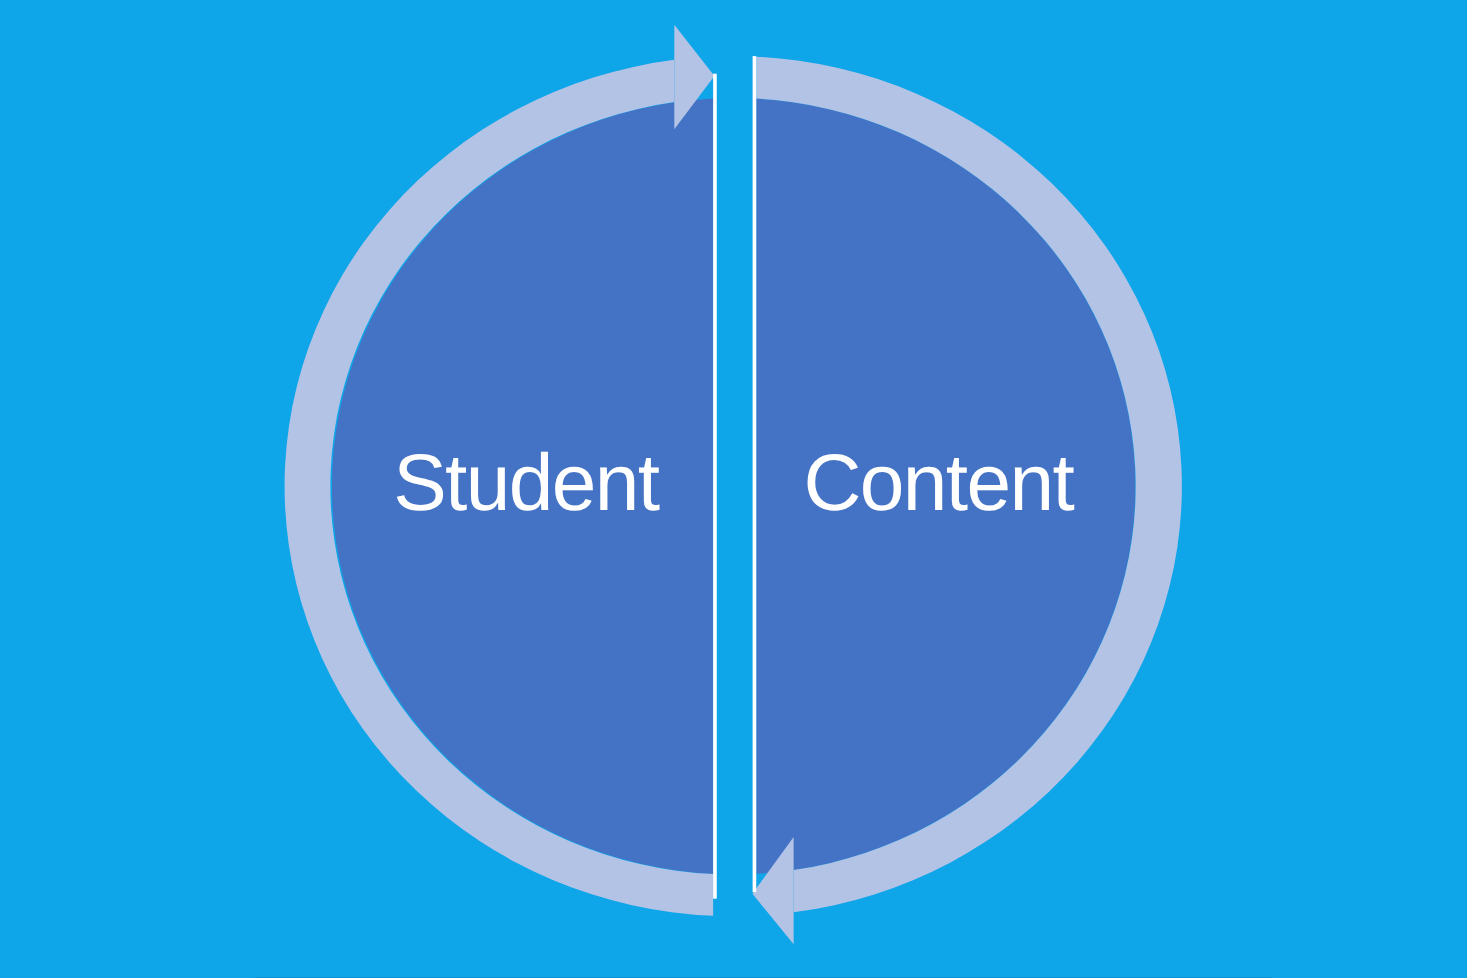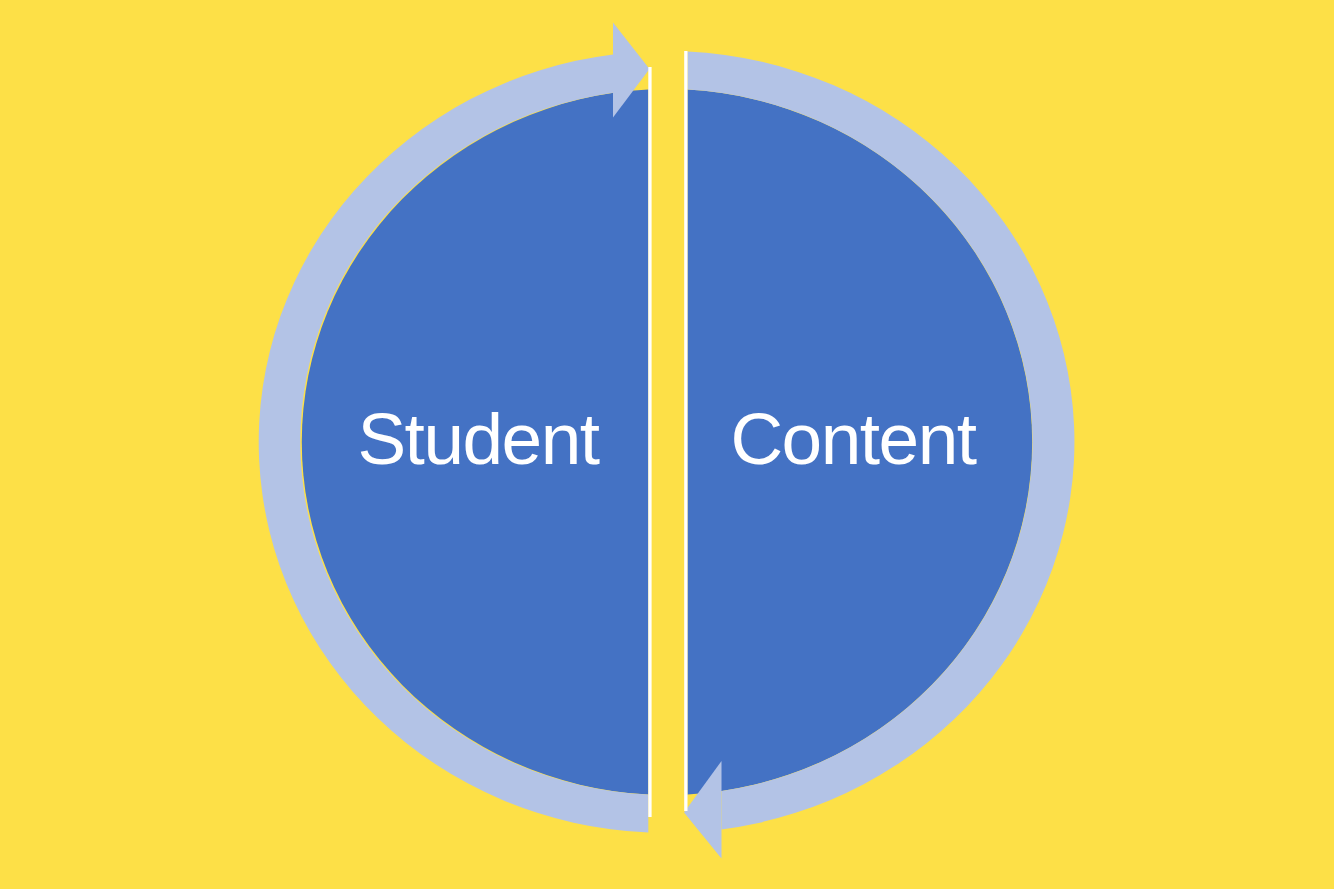--- a/index.html
+++ b/index.html
@@ -7,21 +7,21 @@
     padding: 0;
     width: 1334px;
     height: 889px;
     background: #000000;
     overflow: hidden;
   }
   .stage {
     position: relative;
     width: 1334px;
     height: 889px;
-    background: #fde047;
+    background: #0ea5e9;
   }
   svg.diagram {
     display: block;
     width: 1334px;
     height: 889px;
   }
   .seg-label {
     font-family: "Liberation Sans", sans-serif;
     font-size: 73px;
     letter-spacing: -1.5px;

